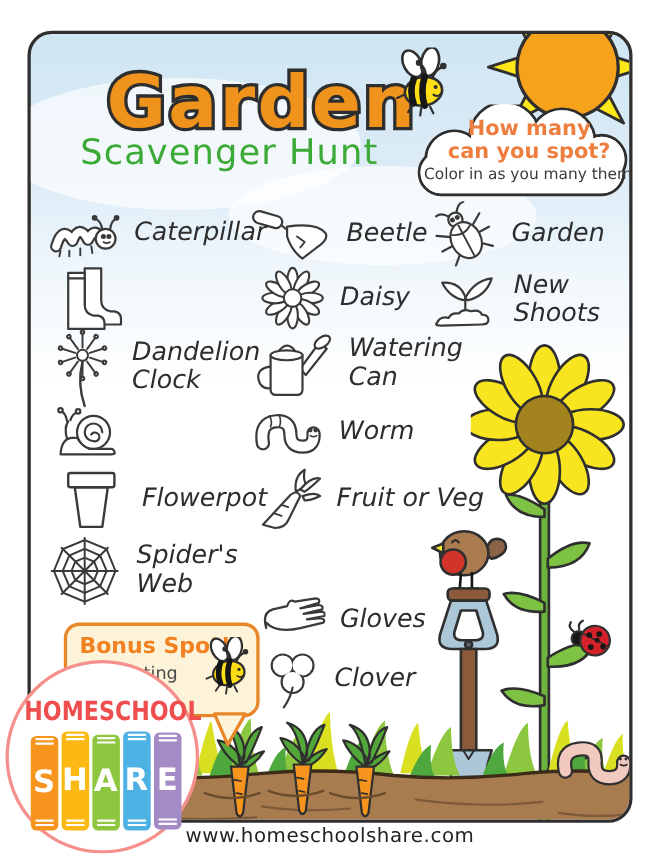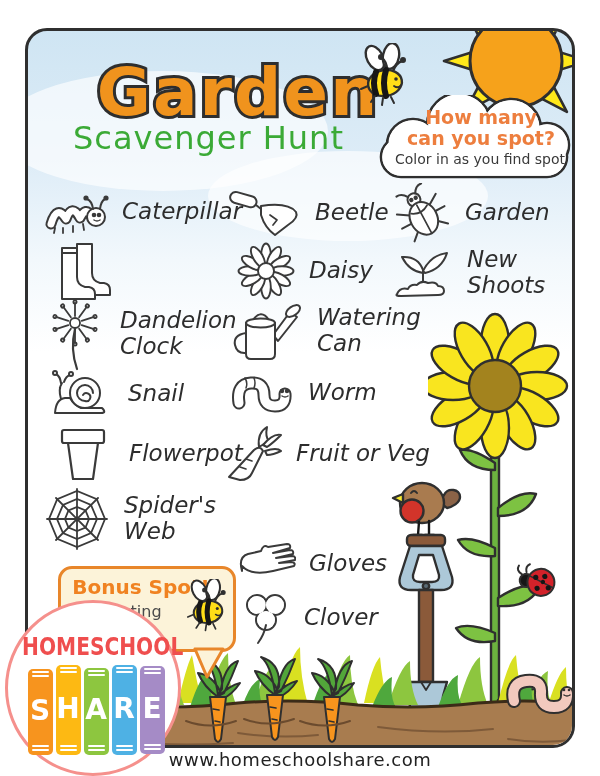--- a/index.html
+++ b/index.html
@@ -102,21 +102,21 @@
     <g fill="#fff">
       <circle cx="42" cy="50" r="24.7"></circle>
         <circle cx="88" cy="30" r="30.7"></circle>
       <circle cx="140" cy="34" r="28.7"></circle>
         <circle cx="176" cy="50" r="20.7"></circle>
       <rect x="11.3" y="43.3" width="183.4" height="37.4" rx="18.7"></rect>
     </g>
   </svg>
   <div class="callout-l1" style="left:358px;top:75px">How many</div>
   <div class="callout-l2" style="left:358px;top:96px">can you spot?</div>
-  <div class="callout-l3" style="left:352px;top:120px">Color in as you find spot</div>
+  <div class="callout-l3" style="left:352px;top:120px">Color in as you many them</div>
 
   <div class="item" style="left:15px;top:155px">
     <svg width="66" height="52" viewBox="0 0 66 52">
       <g stroke="#3a3a3a" stroke-width="2" fill="none" stroke-linecap="round" stroke-linejoin="round">
         <path d="M8,38 Q14,18 23,33 Q29,17 37,32 Q43,20 48,30" stroke-width="11"></path>
         <path d="M8,38 Q14,18 23,33 Q29,17 37,32 Q43,20 48,30" stroke="#fff" stroke-width="7"></path>
         <circle cx="53" cy="31" r="9" fill="#fff"></circle>
         <path d="M50,23 Q49,15 44,13 M57,23 Q58,15 62,13"></path>
         <circle cx="43" cy="12" r="1.6" fill="#3a3a3a"></circle>
           <circle cx="63" cy="12" r="1.6" fill="#3a3a3a"></circle>
@@ -195,21 +195,20 @@
         <path d="M7,46 Q8,32 17,31 L22,31 Q26,38 33,41 L54,41 Q59,46 53,46 Z"></path>
         <path d="M13,32 Q10,22 14,16"></path>
         <path d="M13,16 Q12,9 8,7 M16,15 Q18,9 22,8" fill="none"></path>
         <circle cx="7" cy="6" r="2" fill="#fff"></circle>
           <circle cx="23" cy="7" r="2" fill="#fff"></circle>
         <circle cx="37" cy="26" r="15"></circle>
         <path d="M45,26 a8,8 0 1,0 -8,8 a4,4 0 1,0 -2,-6" fill="none"></path>
         <circle cx="12" cy="21" r="1.2" fill="#3a3a3a" stroke="none"></circle>
       </g>
     </svg>
-    <span class="lbl" style="width:110px;margin-left:18px">Snail</span>
   </div>
 
   <div class="item" style="left:27px;top:392px">
     <svg width="56" height="62" viewBox="0 0 56 62">
       <g stroke="#3a3a3a" stroke-width="2.2" fill="#fff" stroke-linejoin="round">
         <path d="M13,20 L43,20 L38,56 L18,56 Z"></path>
         <rect x="7" y="7" width="42" height="13" rx="2"></rect>
       </g>
     </svg>
     <span class="lbl" style="width:120px;margin-left:18px">Flowerpot</span>
@@ -281,21 +280,21 @@
         <path d="M8,34 Q5,15 20,14 Q33,13 33,26 Q33,37 44,37 Q55,37 54,25" stroke="#fff" stroke-width="9"></path>
         <path d="M14,9 q3,5 1,10 M23,9 q2,5 0,10" stroke-width="1.5"></path>
         <circle cx="51" cy="22" r="1.2" fill="#3a3a3a"></circle>
           <circle cx="56" cy="22" r="1.2" fill="#3a3a3a"></circle>
         <path d="M51,27 q3,2 6,0" stroke-width="1.5"></path>
       </g>
     </svg>
     <span class="lbl" style="width:110px">Worm</span>
   </div>
 
-  <div class="item" style="left:193px;top:392px">
+  <div class="item" style="left:203px;top:392px">
     <svg width="62" height="62" viewBox="0 0 62 62">
       <g stroke="#3a3a3a" stroke-width="2" fill="#fff" stroke-linecap="round" stroke-linejoin="round">
         <path d="M8,54 L33,27 q6,-5 9,1 L31,50 q-3,7 -12,7 Z"></path>
         <path d="M38,24 Q36,10 46,4 Q44,14 48,18 Z"></path>
         <path d="M42,22 Q52,10 60,12 Q52,20 46,24 Z"></path>
         <path d="M44,28 Q56,24 60,28 Q52,32 46,32 Z"></path>
         <path d="M19,44 l6,2 M25,36 l6,2" fill="none" stroke-width="1.7"></path>
       </g>
     </svg>
     <span class="lbl" style="width:142px">Fruit or Veg</span>

